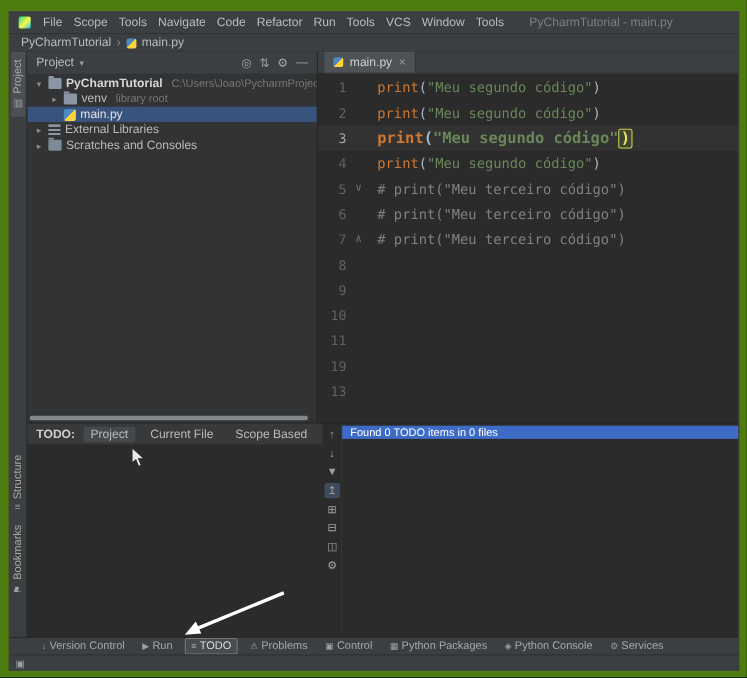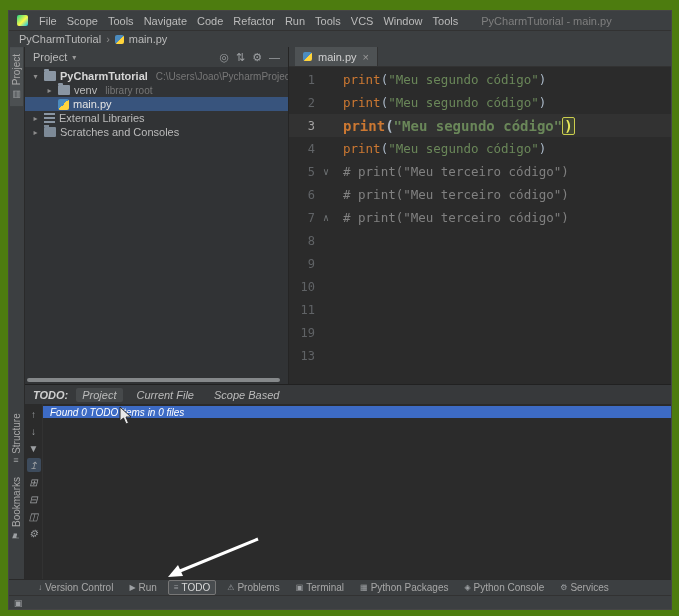--- a/index.html
+++ b/index.html
@@ -87,21 +87,21 @@
   .tk-br { color:#a9b7c6; }
   .tk-str, .tk-strU { color:var(--string-green,#6a8759); }
   .tk-strU { text-underline-offset:2px; }
   .tk-cm, .tk-cmU { color:var(--comment-gray,#808080); }
   .tk-cmU { text-underline-offset:2px; }
   .tk-brM { color:#e8e85c; background:#3f4433; border:1px solid var(--match-yellow,#cbcd4e);
             border-radius:2px; padding:0 1px; }
 
   
   .todo-panel { flex:1; min-height:0; background:var(--editor-bg,#2b2b2b);
-                border-top:1px solid #212121; display:flex; flex-direction:column;font-style:italic; }
+                border-top:1px solid #212121; display:flex; flex-direction:row; }
   .todo-header { height:19px; background:#37393b; display:flex; align-items:center; gap:8px;
                  padding:0 8px; font-size:11px; color:#bbb; flex:none; }
   .todo-title { font-weight:bold; color:#cfcfcf; }
   .todo-tab { padding:1px 6px; cursor:default; }
   .todo-tab.selected { background:#46494b; border-radius:2px; }
   .todo-body { flex:1; display:flex; min-height:0; }
   .todo-toolbar { width:18px; flex:none; border-right:1px solid #323232; display:flex;
                   flex-direction:column; align-items:center; gap:3px; padding-top:3px; }
   .todo-tool { width:14px; height:14px; display:flex; align-items:center; justify-content:center;
                color:#9da0a3; font-size:10px; cursor:default; }
@@ -371,21 +371,21 @@
           <span>TODO</span>
         </span>
 
         <span class="tw-item">
           <span class="tw-icon">⚠</span>
           <span>Problems</span>
         </span>
 
         <span class="tw-item">
           <span class="tw-icon">▣</span>
-          <span>Terminal</span>
+          <span>Control</span>
         </span>
 
         <span class="tw-item">
           <span class="tw-icon">▦</span>
           <span>Python Packages</span>
         </span>
 
         <span class="tw-item">
           <span class="tw-icon">◈</span>
           <span>Python Console</span>

